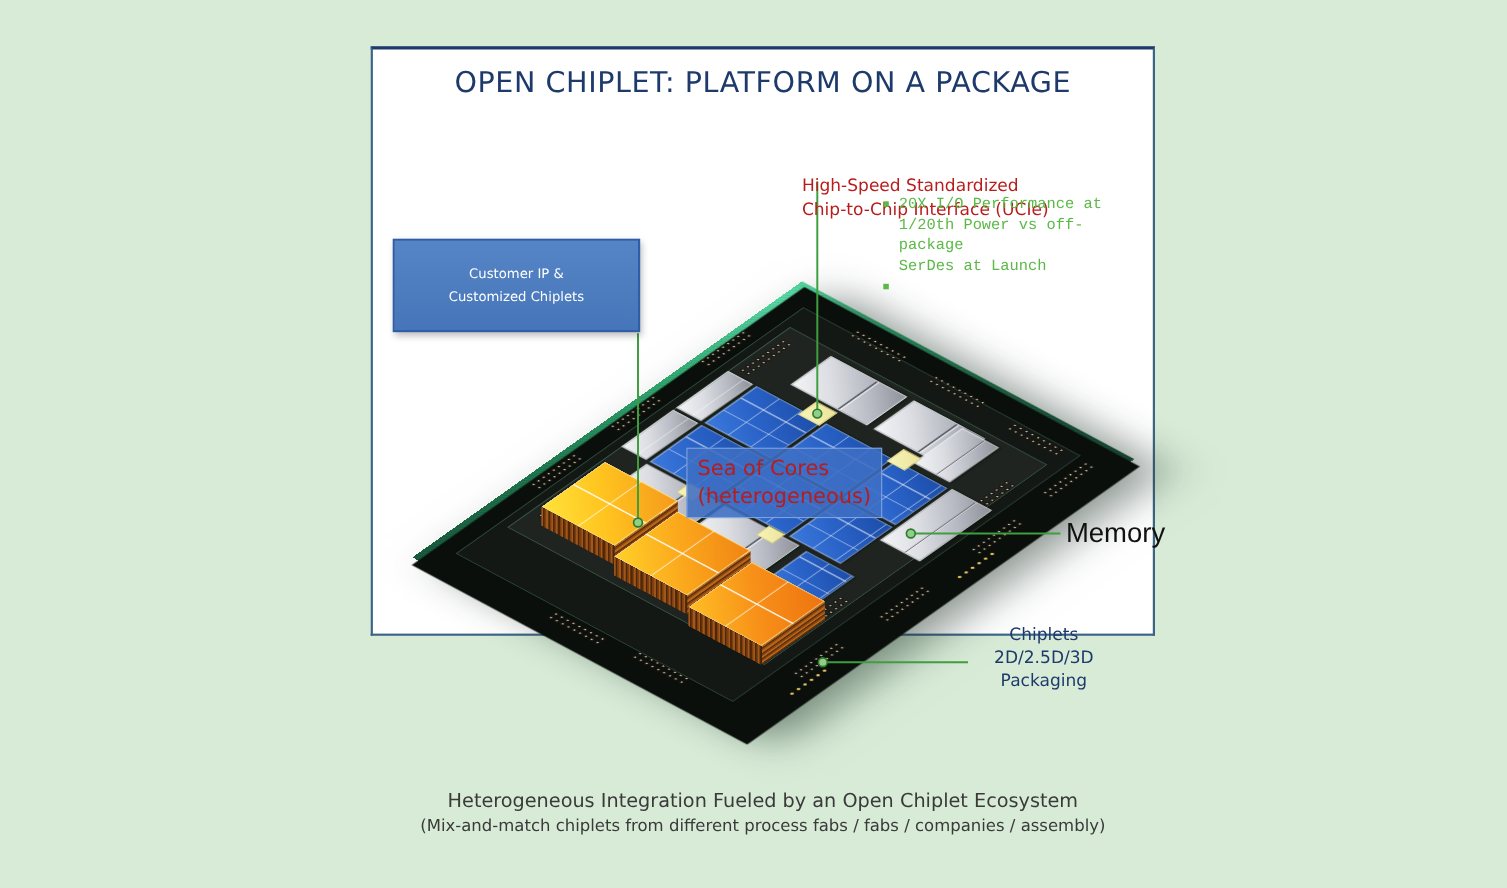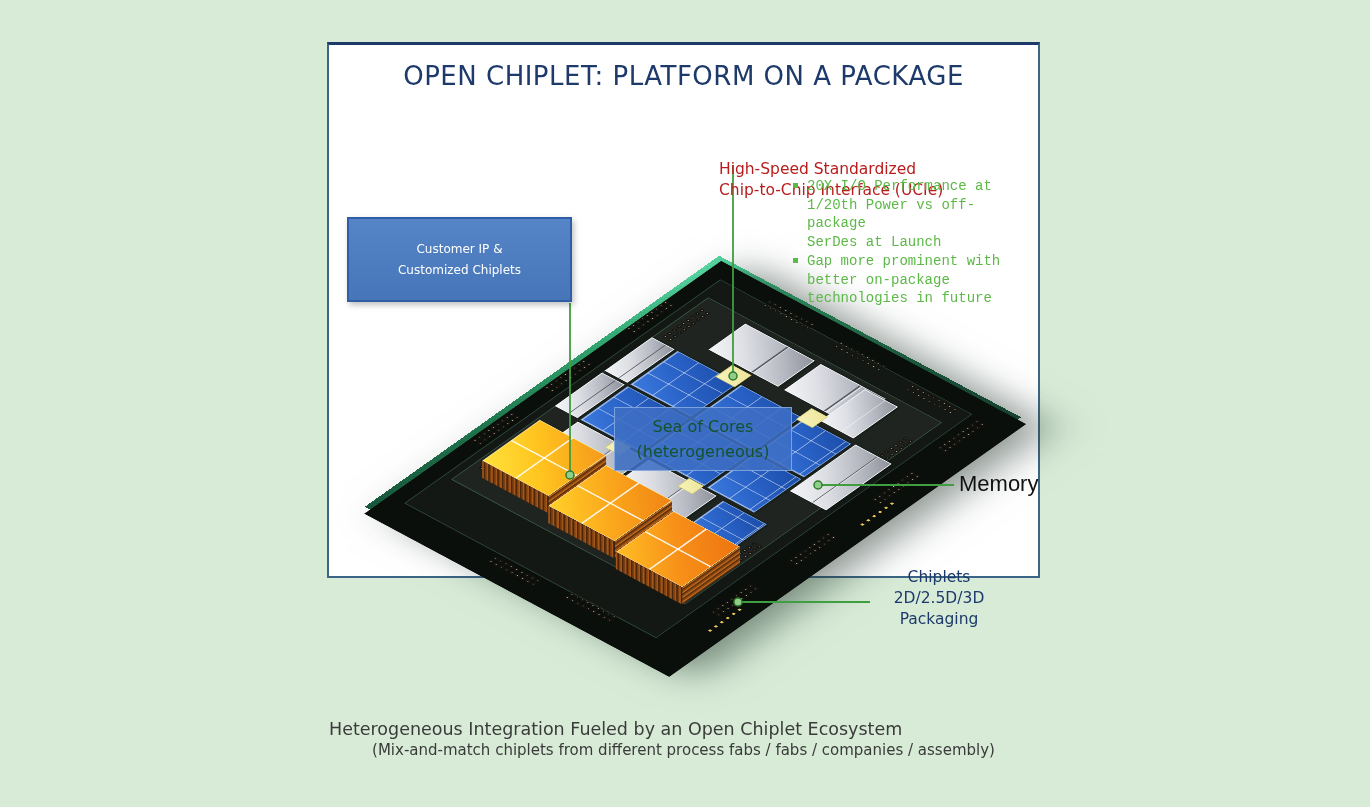--- a/index.html
+++ b/index.html
@@ -4,21 +4,21 @@
 <style>
   html,body{margin:0;padding:0;}
   body{
     width:1370px;height:807px;
     background:#d7ebd7;
     font-family:"DejaVu Sans", sans-serif;
     overflow:hidden;
   }
   .stage{position:relative;width:1370px;height:807px;}
   .panel{
-    position:absolute;left:327px;top:42px;width:713px;height:536px;
+    position:absolute;left:337px;top:42px;width:713px;height:536px;
     background:#ffffff;
     border:2px solid #3c6585;
     border-top:3px solid #1d3a6b;
     box-sizing:border-box;
   }
   
   .title{
     position:absolute;left:0;right:0;top:16px;z-index:4;
     text-align:center;font-size:26px;letter-spacing:.5px;
     color:#1d3a6b;
@@ -43,35 +43,35 @@
     background:linear-gradient(180deg,#5585c6,#4676b9);
     border:2px solid #2f5ea6;box-sizing:border-box;
     display:flex;align-items:center;justify-content:center;text-align:center;
     color:#ffffff;font-size:12px;line-height:21px;white-space:pre-line;
     box-shadow:2px 3px 6px rgba(0,0,0,.25);
   }
   .sea-overlay{
     position:absolute;left:285px;top:362px;width:178px;height:64px;z-index:3;
     background:rgba(62,110,196,.88);
     border:1px solid rgba(160,190,235,.65);box-sizing:border-box;
-    display:flex;align-items:center;justify-content:center;text-align:center;
-    color:#14532d;font-size:16px;line-height:25px;white-space:pre-line;
+    display:flex;align-items:center;justify-content:center;
+    color:#b91c1c;font-size:19px;line-height:25px;white-space:pre-line;
   }
   .memory-label{
     position:absolute;left:630px;top:426px;z-index:4;
     font-family:"Liberation Sans", sans-serif;
-    font-size:22px;color:#111111;
+    font-size:25px;color:#111111;
   }
   .pkg-label{
     position:absolute;left:540px;top:522px;width:140px;z-index:4;
     text-align:center;font-size:15.5px;line-height:21px;color:#1d3a6b;
     white-space:pre-line;
   }
   .footer1{
-    position:absolute;left:0;right:0;top:674px;z-index:4;text-align:left;
+    position:absolute;left:0;right:0;top:674px;z-index:4;text-align:center;
     font-size:17.5px;color:#3a3a3a;
   }
   .footer2{
     position:absolute;left:0;right:0;top:696px;z-index:4;text-align:center;
     font-size:15px;color:#3a3a3a;
   }
   
   .lines{position:absolute;left:0;top:0;z-index:2;}
   
   .scene{position:absolute;inset:0;z-index:1;}
@@ -244,23 +244,20 @@
 
     <div class="bullets">
       <div class="bullet">
         <span class="sq"></span>
         <span class="btxt">20X I/O Performance at
 1/20th Power vs off-package
 SerDes at Launch</span>
       </div>
       <div class="bullet">
         <span class="sq"></span>
-        <span class="btxt">Gap more prominent with
-better on-package
-technologies in future</span>
       </div>
     </div>
 
     <div class="customer-box">Customer IP &amp;
 Customized Chiplets</div>
 
     <div class="sea-overlay">Sea of Cores
 (heterogeneous)</div>
 
     <div class="memory-label">Memory</div>

